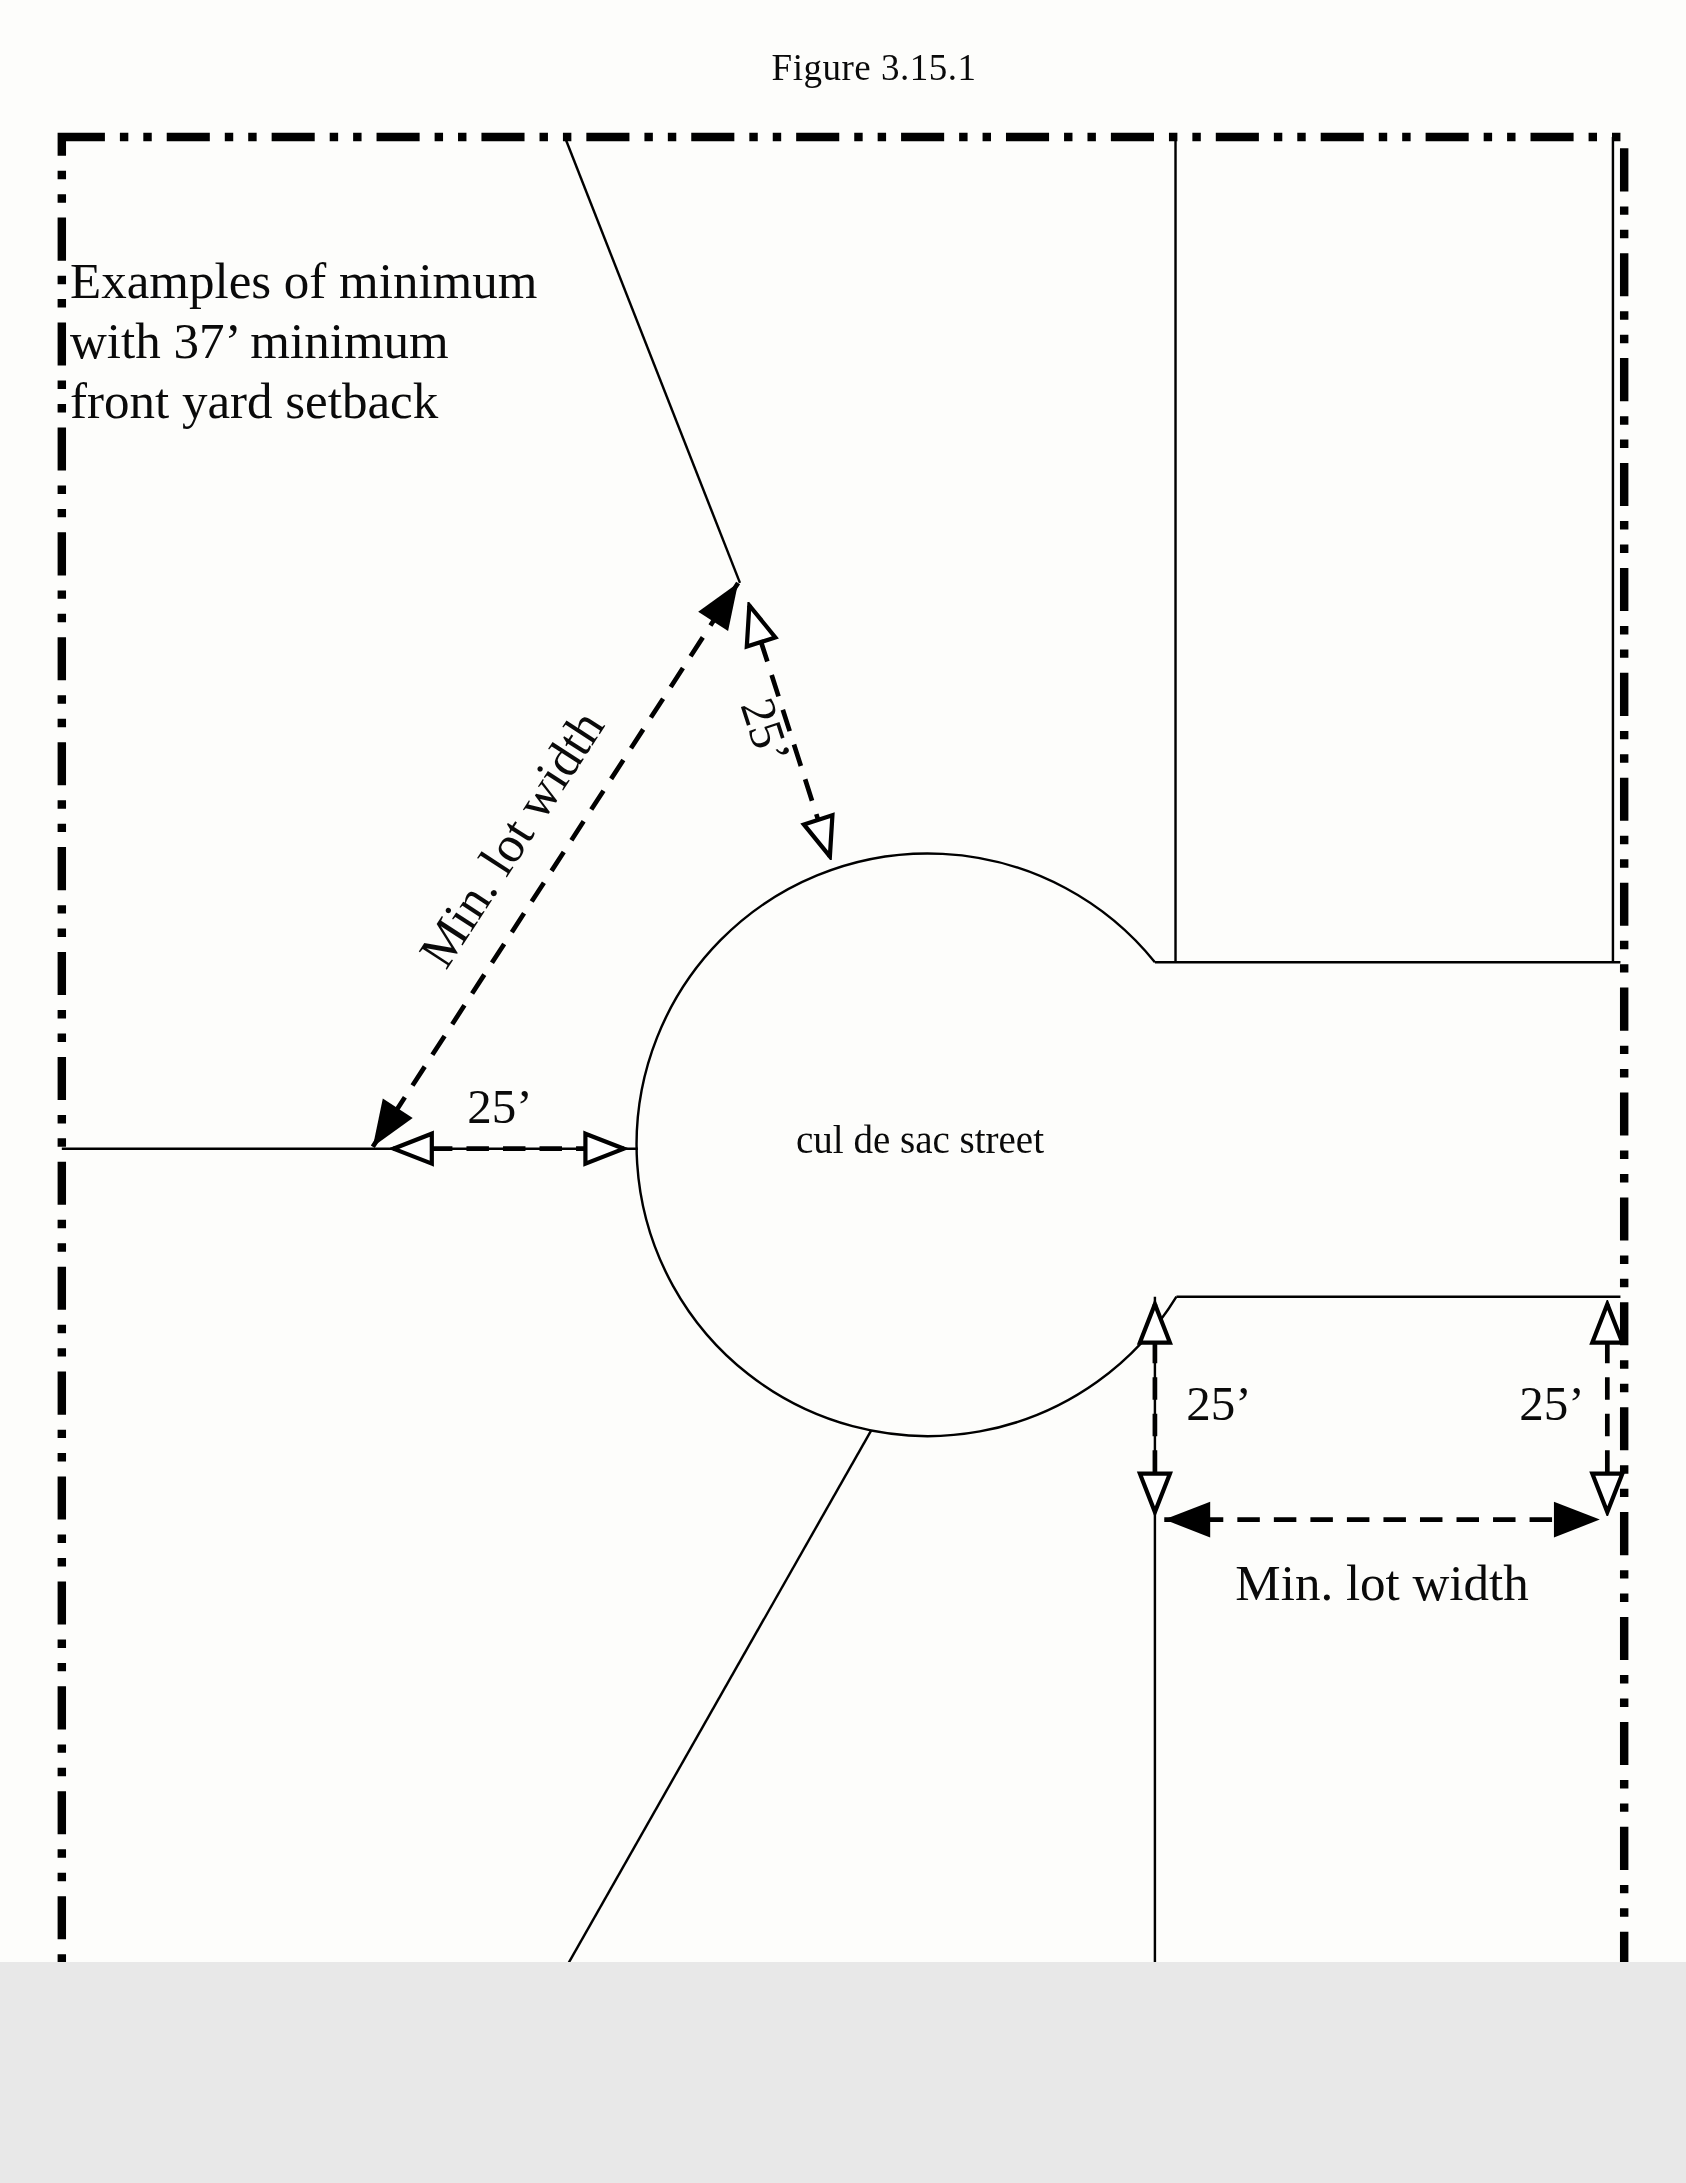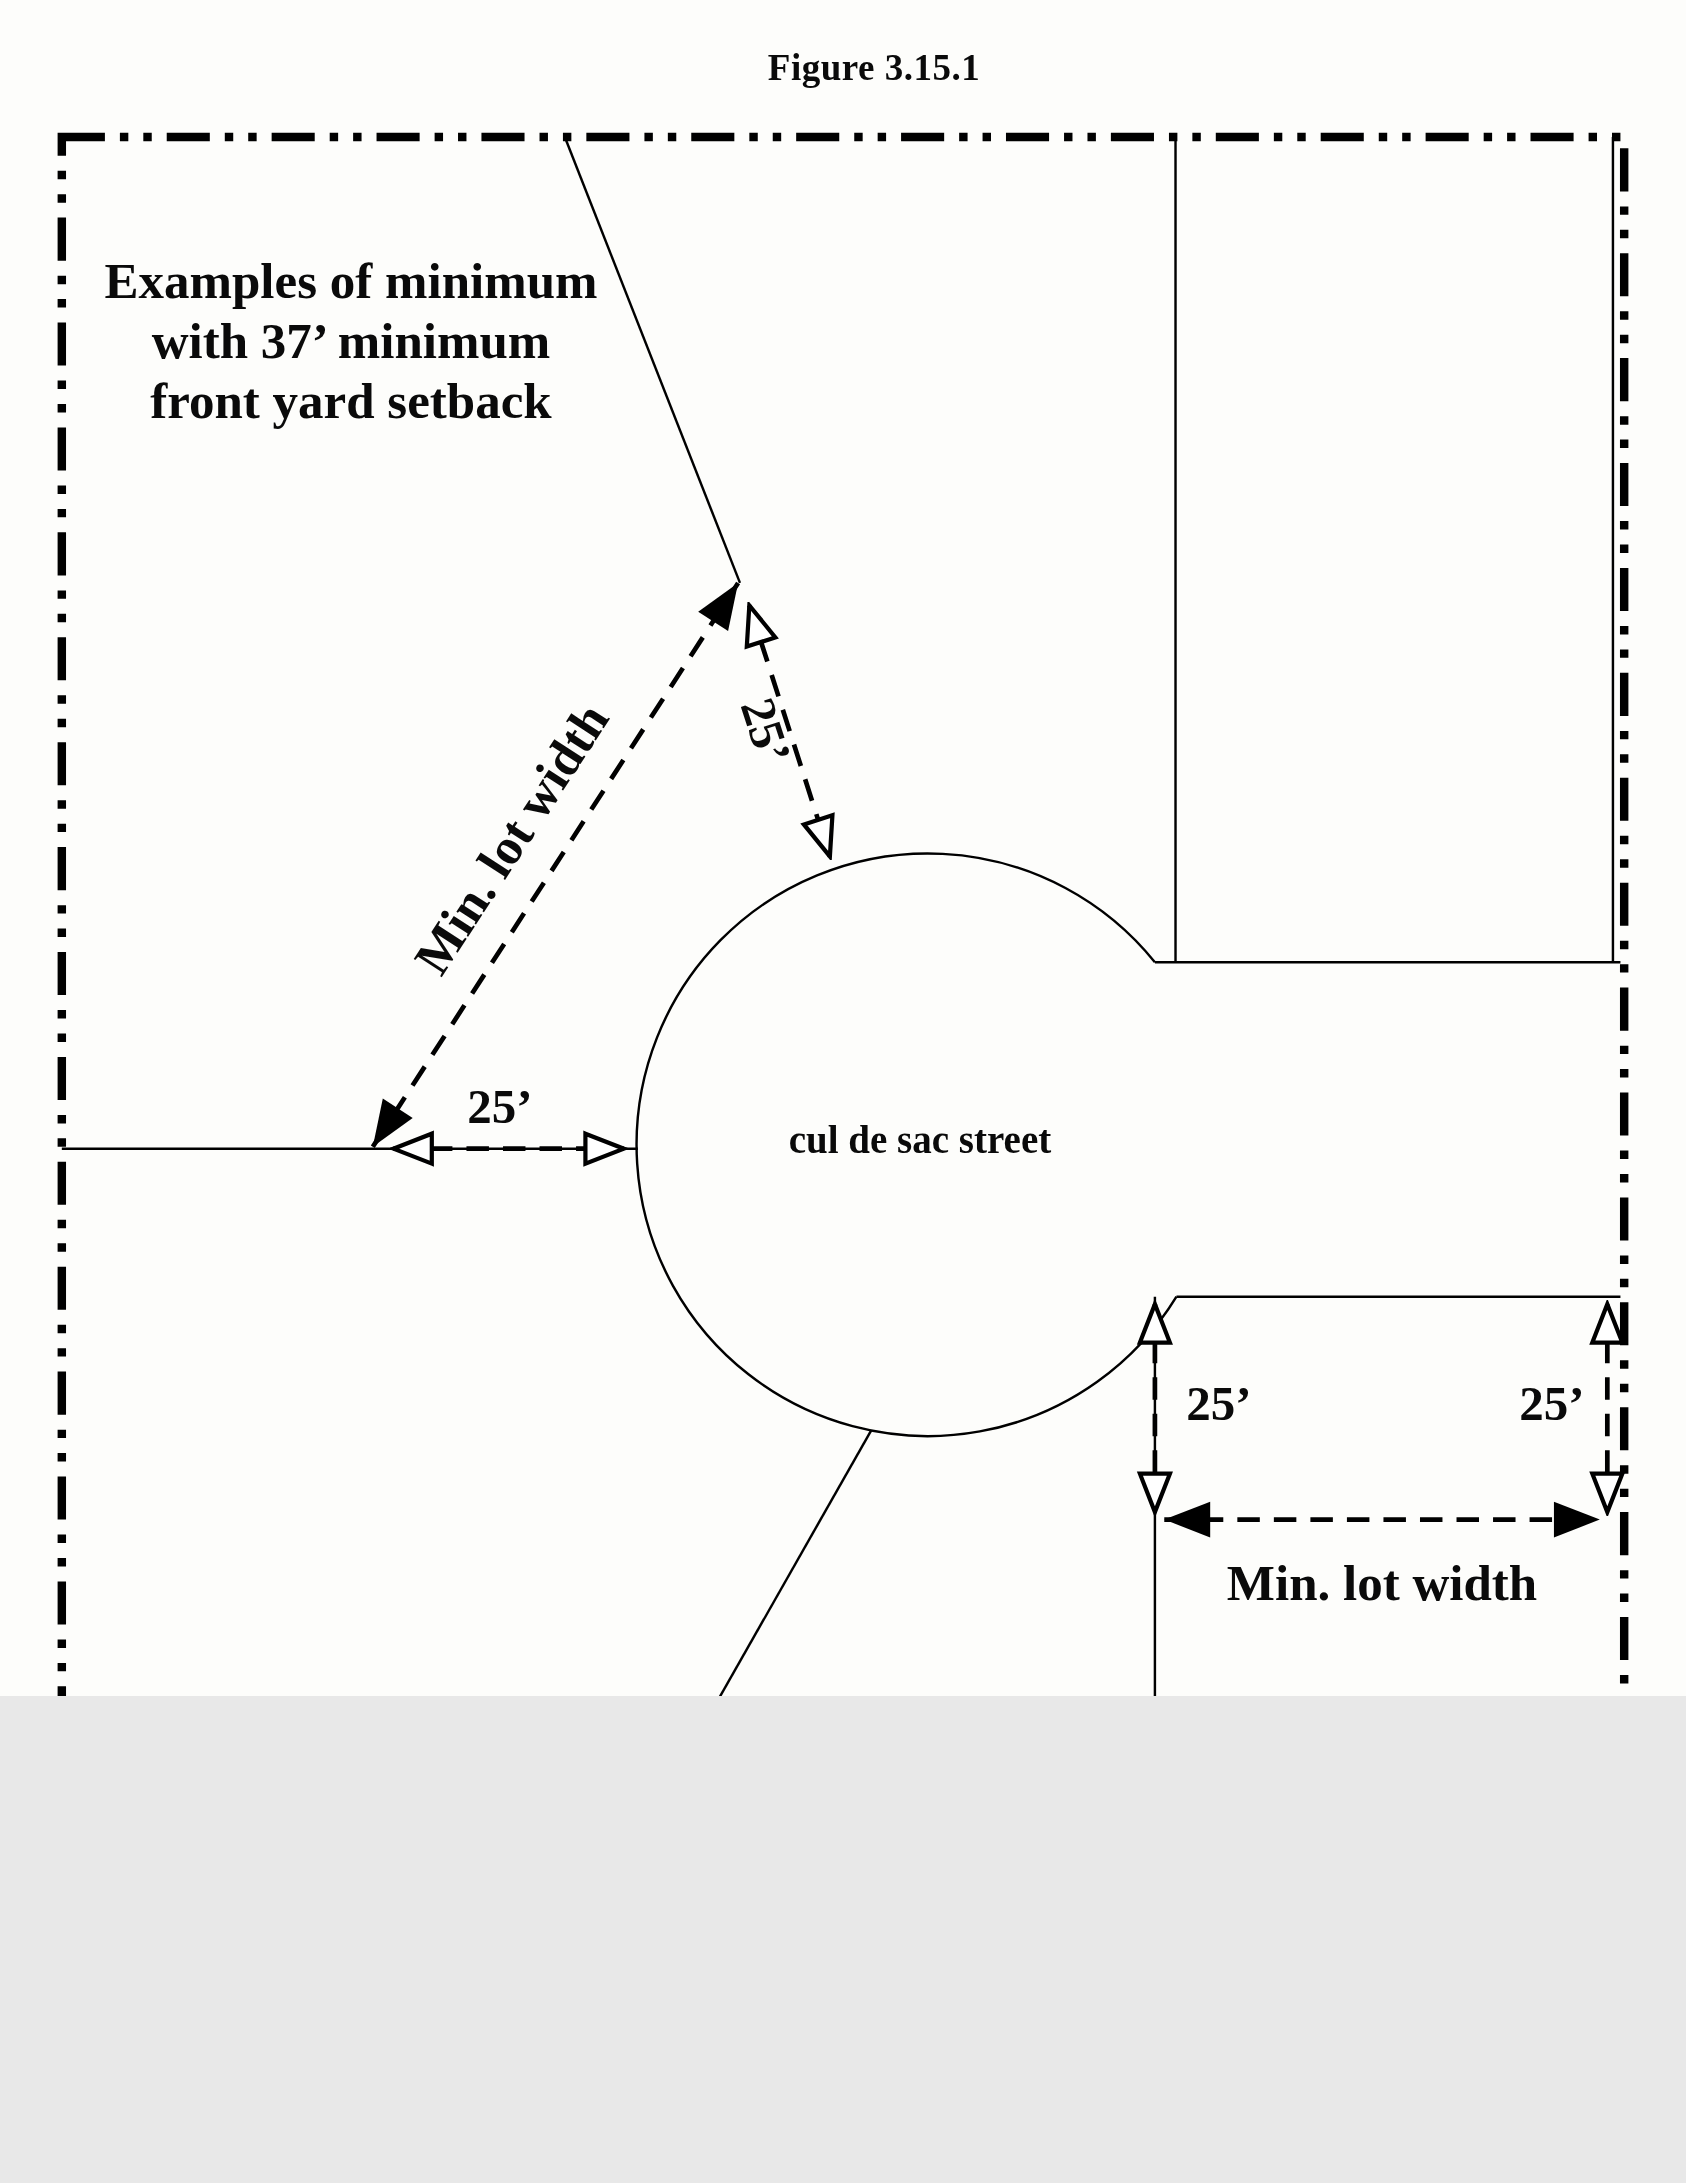--- a/index.html
+++ b/index.html
@@ -3,26 +3,25 @@
 <meta charset="utf-8">
 <style>
   html, body {
     margin: 0;
     padding: 0;
     background: #e8e8e8;
   }
   .page {
     position: relative;
     width: 1686px;
-    height: 1696px;
+    height: 1962px;
     background: #fdfdfb;
     overflow: hidden;
     font-family: "Liberation Serif", "DejaVu Serif", serif;
     color: #0a0a0a;
-    font-weight: bold;
   }
   .drawing {
     position: absolute;
     left: 0;
     top: 0;
   }
   .label {
     position: absolute;
     white-space: nowrap;
     transform: translate(-50%, -50%);
@@ -31,21 +30,21 @@
   }
   .figure-title {
     font-size: 37px;
     letter-spacing: 0.5px;
   }
   .desc-block {
     position: absolute;
     left: 70px;
     top: 251px;
     width: 562px;
-    text-align: center;
+    text-align: left;
     font-size: 51px;
     line-height: 60px;
   }
   .street-label { font-size: 39px; }
   .dim-label { font-size: 49px; }
   .dim-label-lg { font-size: 51px; }
   .rot-min-lot { transform: translate(-50%, -50%) rotate(-57deg); }
   .rot-setback { transform: translate(-50%, -50%) rotate(72deg); }
 </style>
 </head>

